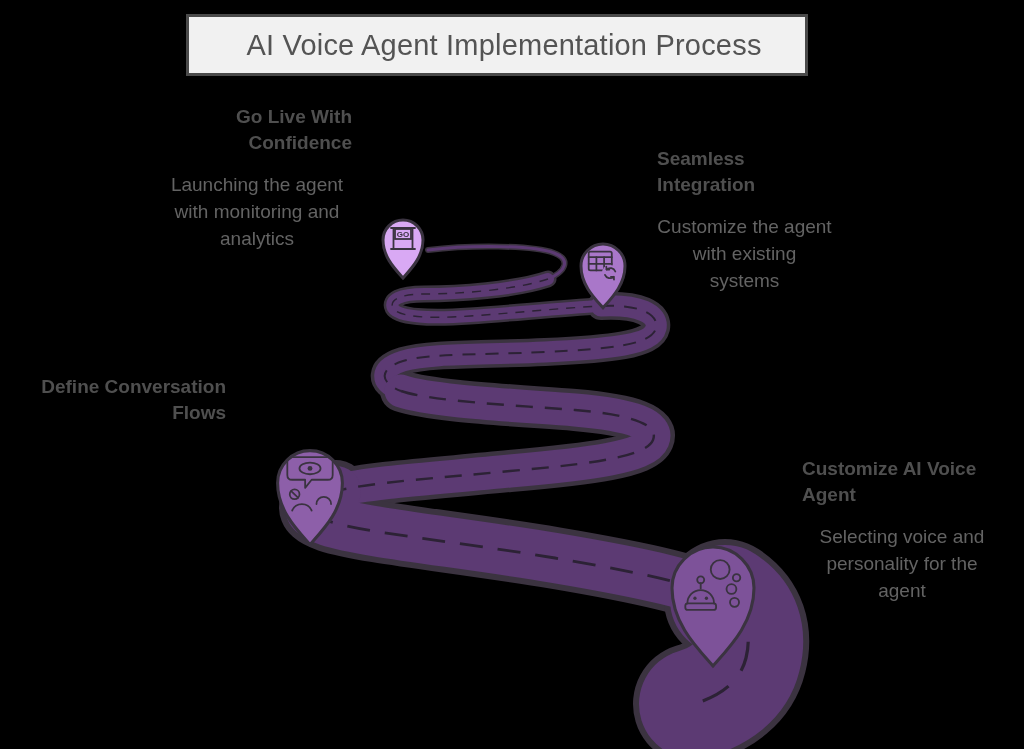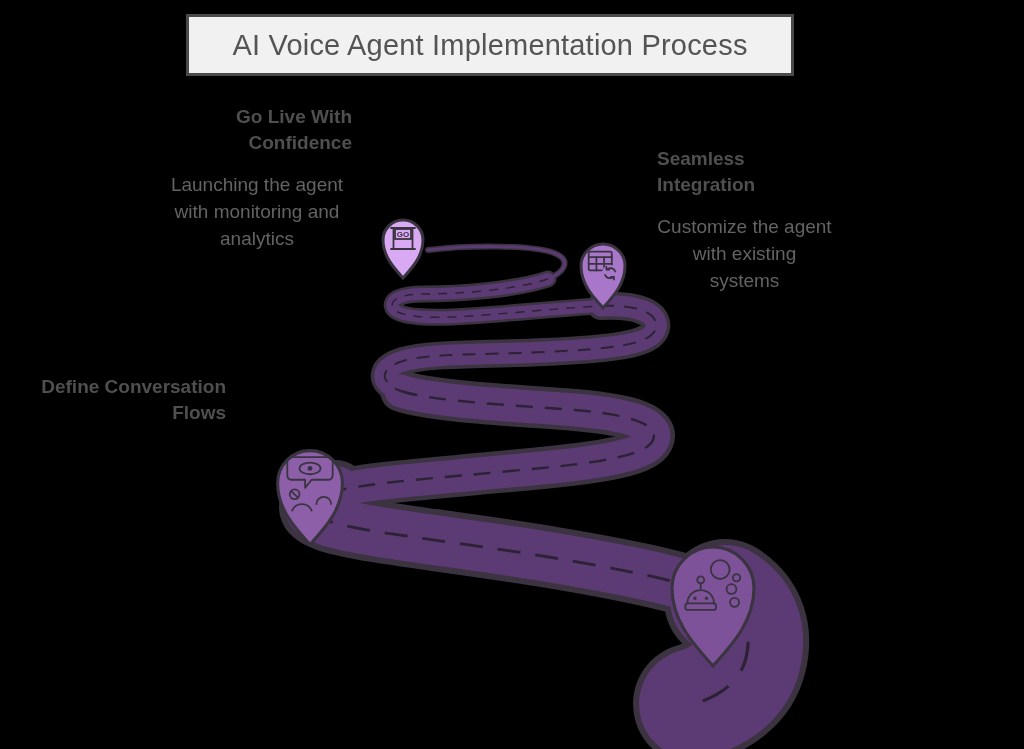--- a/index.html
+++ b/index.html
@@ -6,21 +6,21 @@
   .canvas{
     position:relative;width:1024px;height:749px;overflow:hidden;
     background:#000;
     font-family:"Liberation Sans","DejaVu Sans",sans-serif;
   }
   .canvas svg{position:absolute;left:0;top:0;}
   .title-box{
     position:absolute;left:186px;top:14px;width:602px;height:56px;
     background:#f1f1f1;border:3px solid #4a4a4a;
     display:flex;align-items:center;justify-content:center;
-    font-size:29px;color:#545454;letter-spacing:0.2px;
+    font-size:29px;color:#545454;letter-spacing:0.2px;padding-left:14px;
   }
   .milestone{position:absolute;}
   .milestone h2{
     margin:0;font-size:19px;line-height:26px;font-weight:bold;color:#4f4f4f;
   }
   .milestone p{
     margin:15px 0 0 0;font-size:19px;line-height:27px;color:#636363;text-align:center;
   }
   .m-golive{left:162px;top:104px;width:190px;text-align:right;}
   .m-integration{left:657px;top:146px;width:175px;text-align:left;}
@@ -132,14 +132,18 @@
 
   <div class="milestone m-integration">
     <h2>Seamless Integration</h2>
     <p>Customize the agent with existing systems</p>
   </div>
 
   <div class="milestone m-flows">
     <h2>Define Conversation Flows</h2>
   </div>
 
+  <div class="milestone m-customize">
+    <h2>Customize AI Voice Agent</h2>
+    <p>Selecting voice and personality for the agent</p>
+  </div>
 
 </div>
 
 </body></html>

